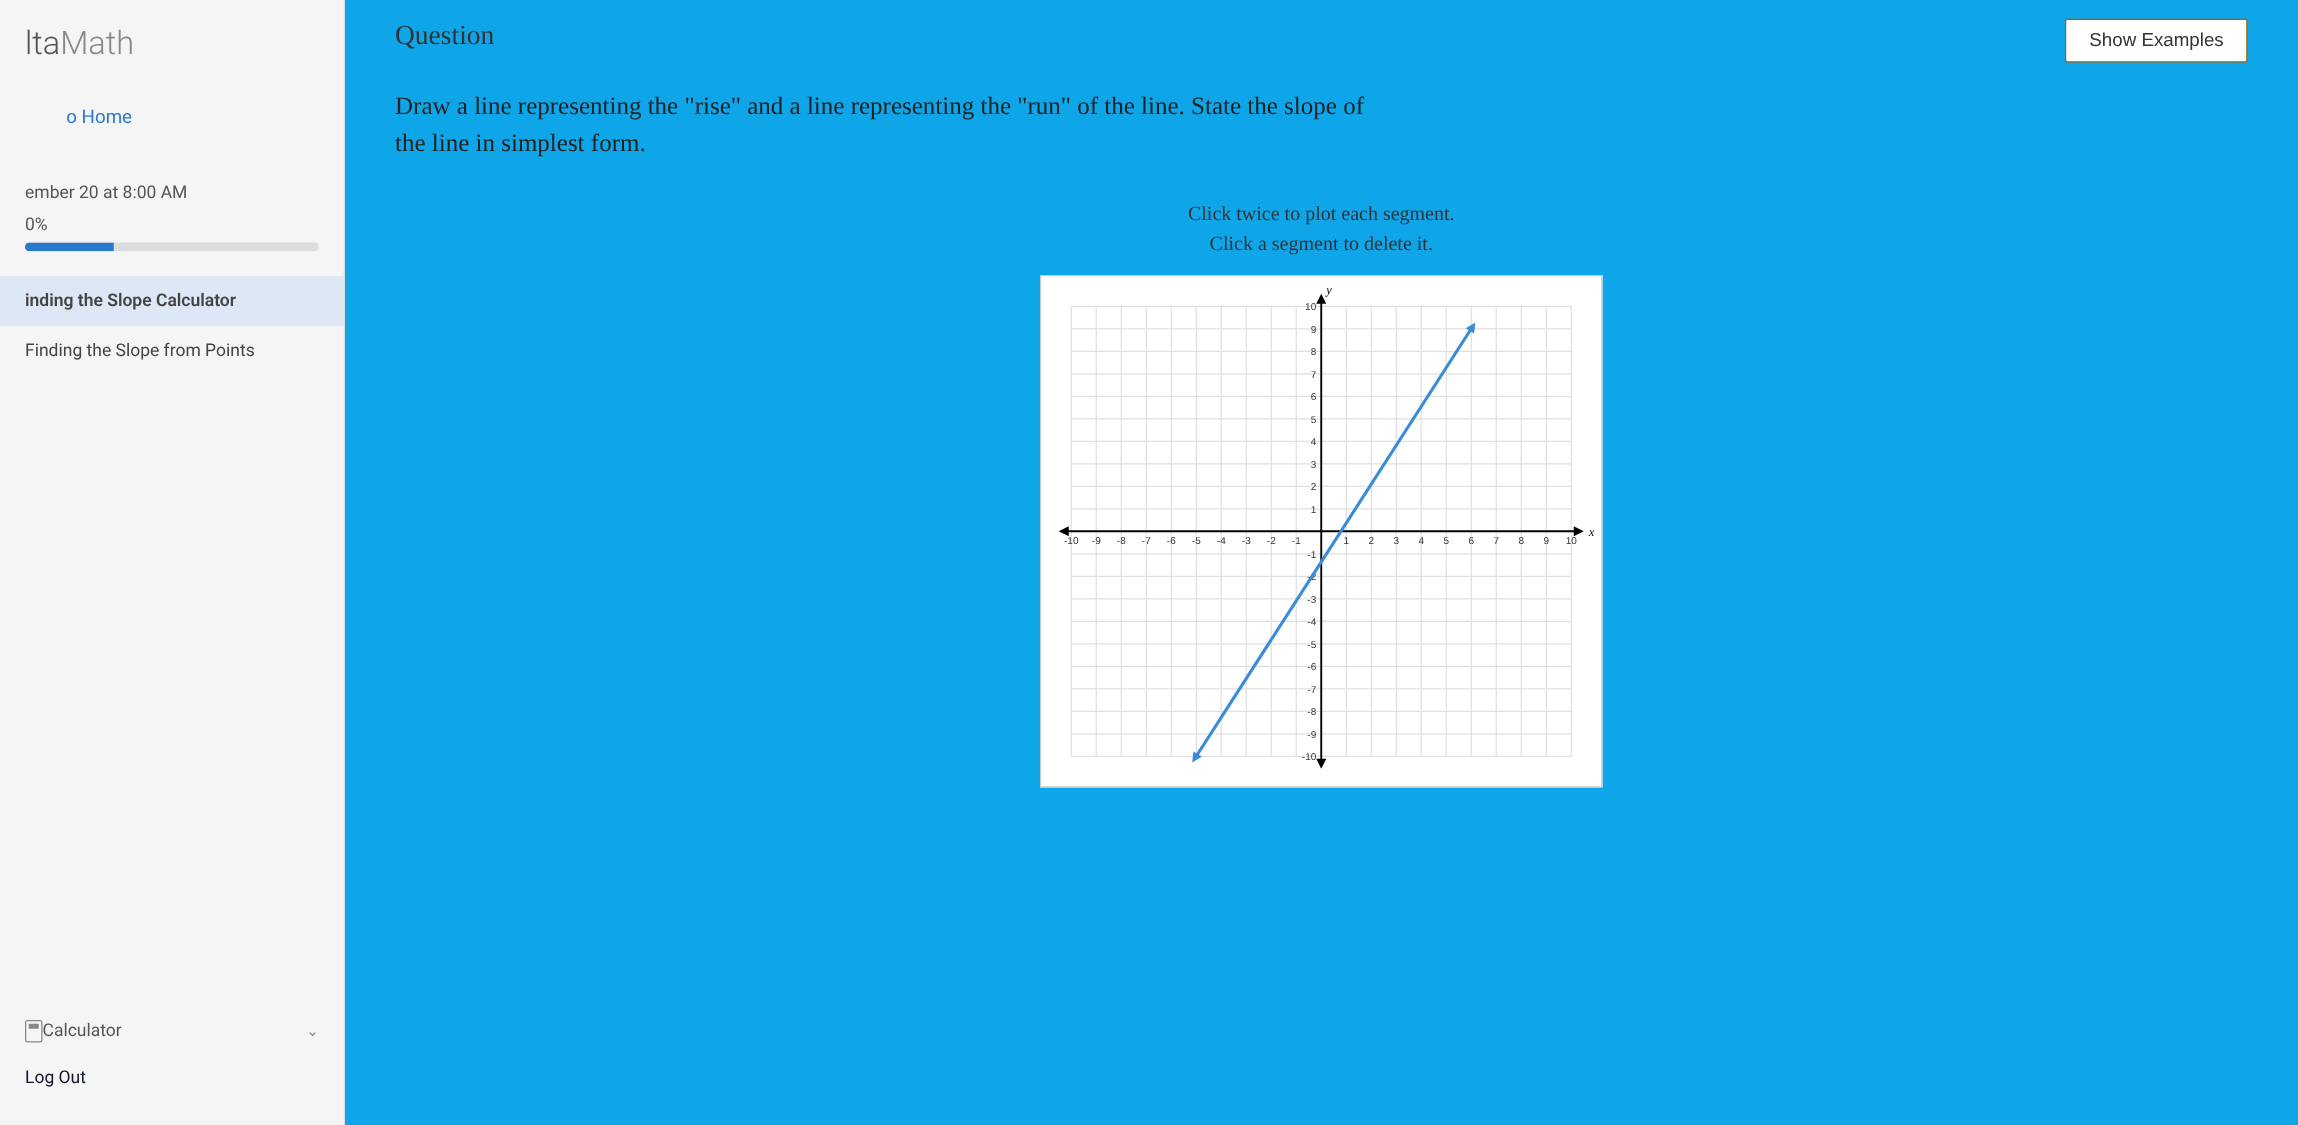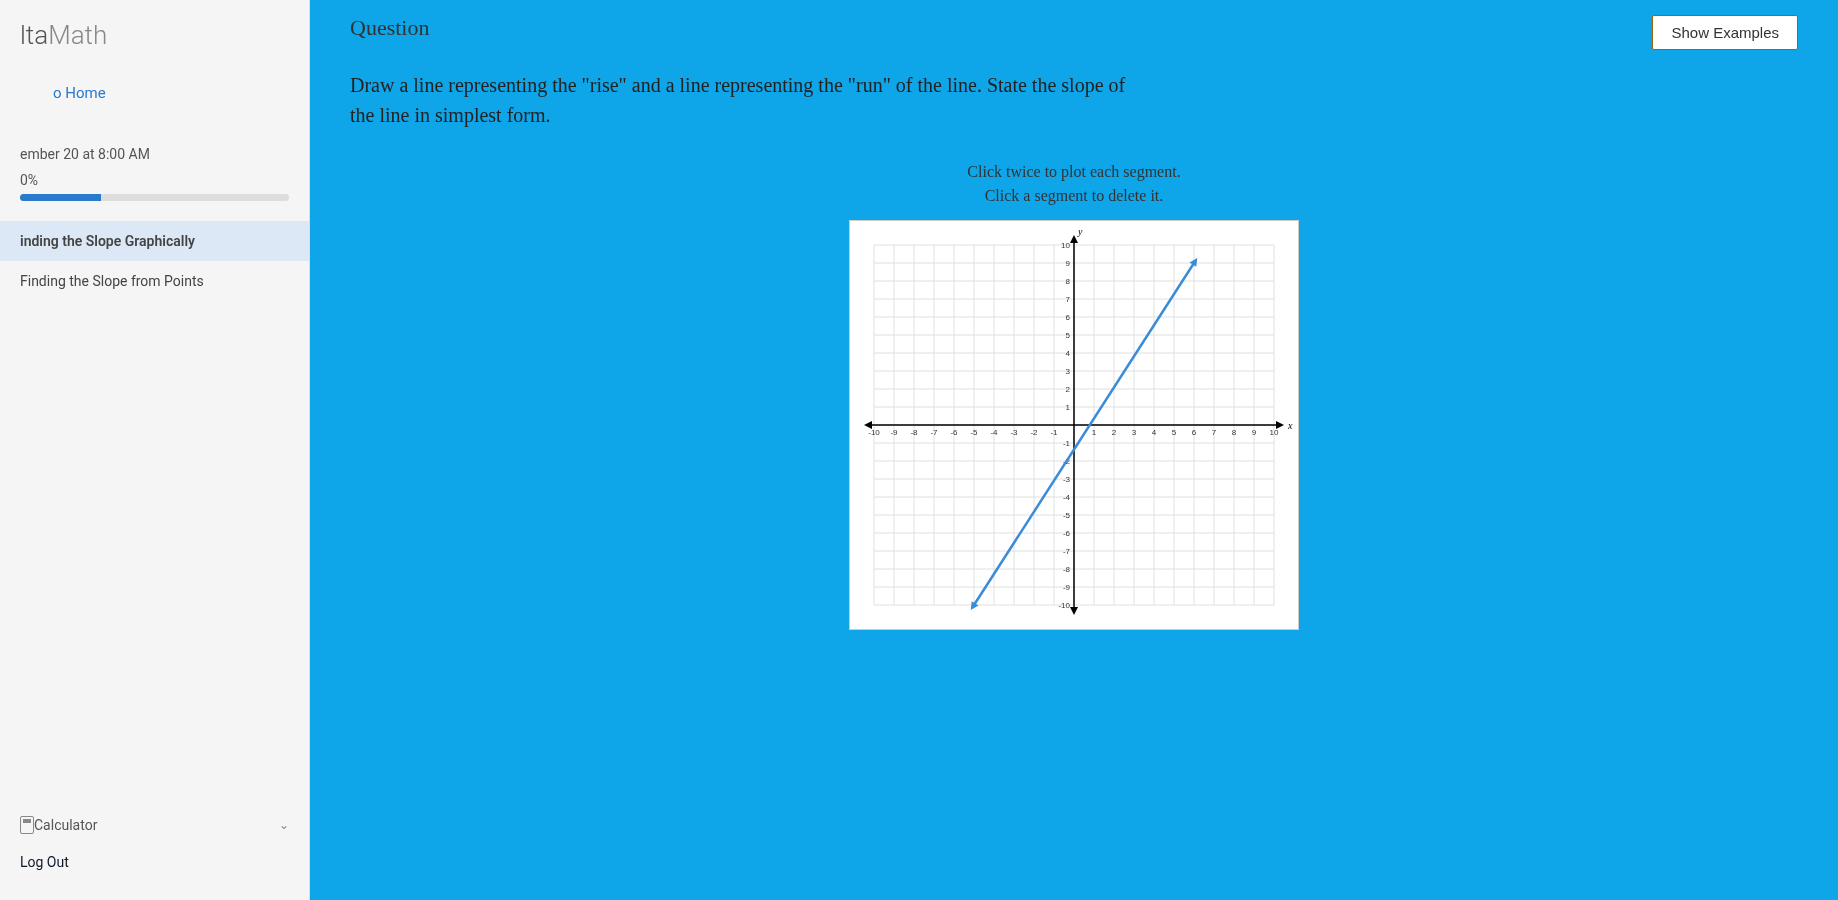--- a/index.html
+++ b/index.html
@@ -4,21 +4,21 @@
   <style>
     * { box-sizing: border-box; margin: 0; padding: 0; }
     body {
       font-family: -apple-system, BlinkMacSystemFont, "Segoe UI", Roboto, sans-serif;
       background: #f8f8f8;
       display: flex;
       height: 100vh;
       overflow: hidden;
     }
     .sidebar {
-      width: 310px;
+      width: 276px;
       background: #f5f5f5;
       border-right: 1px solid #ddd;
       padding: 20px 0;
       display: flex;
       flex-direction: column;
     }
     .logo {
       font-size: 26px;
       padding: 0 20px 20px;
       color: #333;
@@ -135,21 +135,21 @@
     <span class="lta">lta</span><span class="math">Math</span>
   </div>
   <div class="home-link">o Home</div>
   <div class="due">ember 20 at 8:00 AM</div>
   <div class="progress-row">
     <div class="progress-label">0%</div>
     <div class="progress-bar">
       <div class="progress-fill"></div>
     </div>
   </div>
-  <div class="topic active">inding the Slope Graphically</div>
+  <div class="topic active">inding the Slope Calculator</div>
   <div class="topic">Finding the Slope from Points</div>
   <div class="spacer"></div>
   <div class="calc-link">
     <span class="calc-icon"></span>
     <span>Calculator</span>
     <span class="chev">⌄</span>
   </div>
   <div class="logout-link">Log Out</div>
 </div>
 

